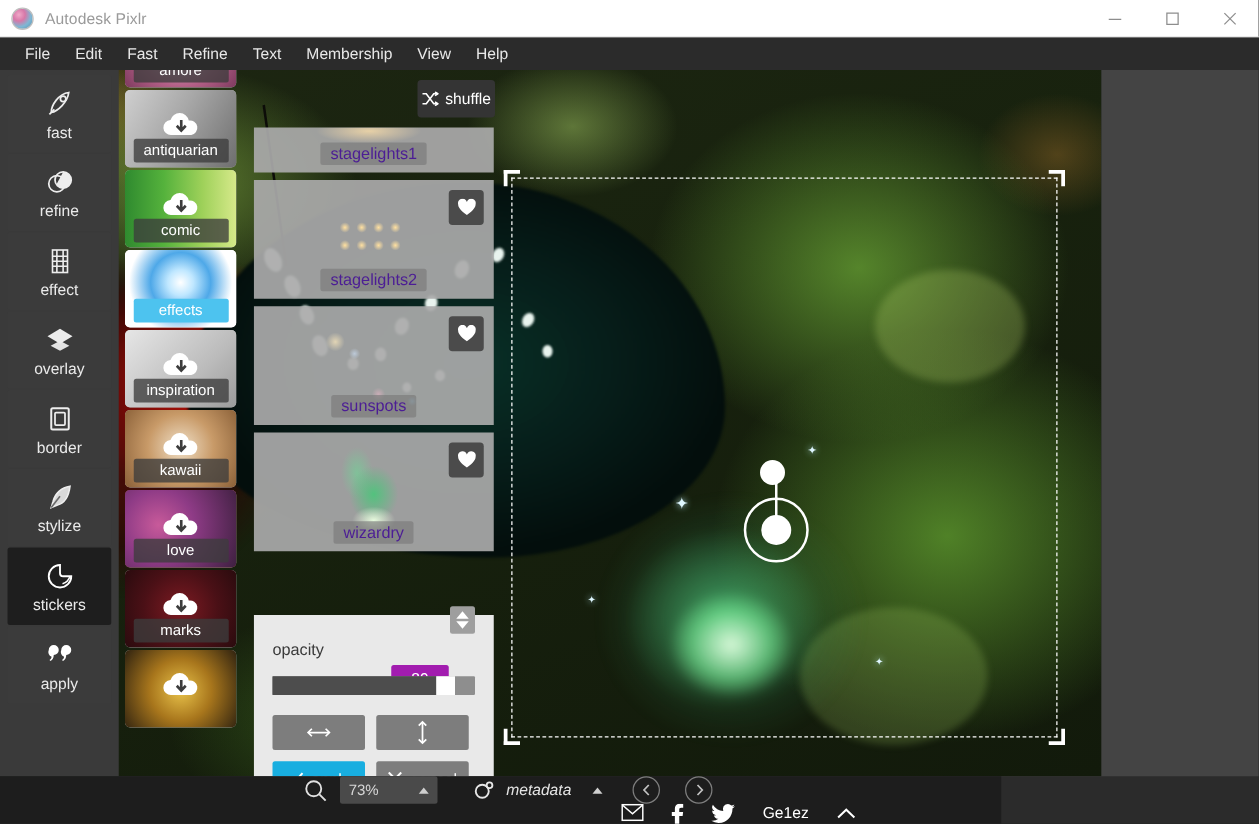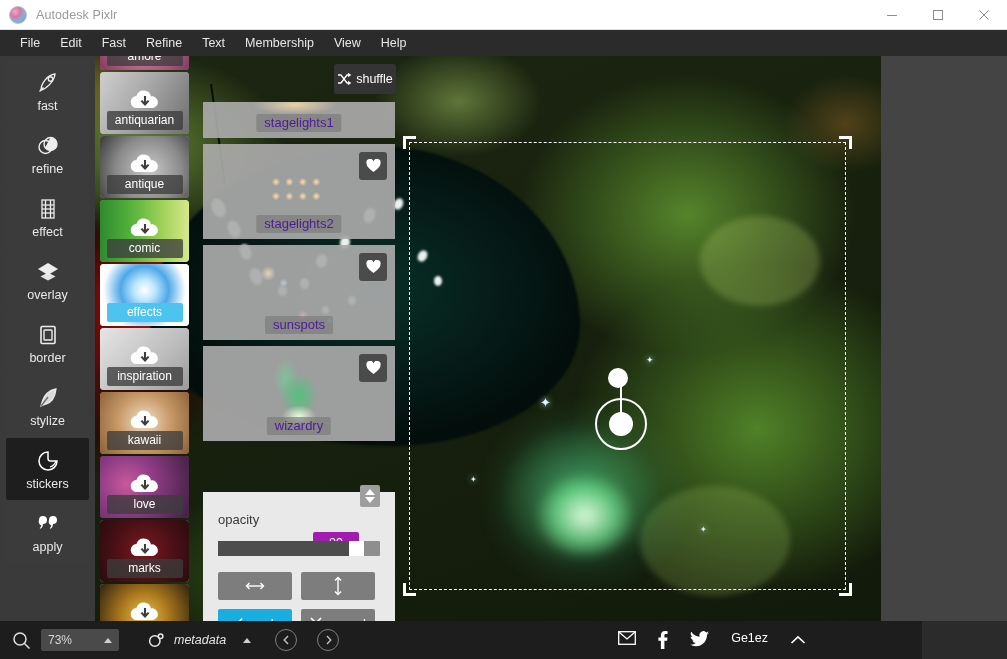--- a/index.html
+++ b/index.html
@@ -266,23 +266,23 @@
   .act-btn {
     width: 74px; height: 28px; border-radius: 2px;
     display: flex; align-items: center; justify-content: center; gap: 6px;
     font-size: 13px; color: #ffffff;
   }
   .act-apply { background: #18aee0; }
   .act-cancel { background: #7d7d7d; }
 
   
   .statusbar {
-    position: absolute; left: 0; top: 621px; width: 922px; height: 38px;
+    position: absolute; left: 0; top: 621px; width: 801px; height: 38px;
     background: #1d1d1d;
-    display: flex; align-items: center;
+    display: flex; align-items: center; flex-direction: column;
   }
   .sb-left { display: flex; align-items: center; padding-left: 12px; gap: 10px; }
   .zoom-field {
     width: 78px; height: 22px; background: #4a4a4a; border-radius: 2px;
     display: flex; align-items: center; justify-content: space-between;
     padding: 0 7px; color: #d6d6d6; font-size: 12px;
   }
   .caret-up { width: 0; height: 0; border-left: 4px solid transparent; border-right: 4px solid transparent; border-bottom: 5px solid #cfcfcf; }
   .meta-group { display: flex; align-items: center; gap: 9px; margin-left: 18px; font-style: italic; }
   .meta-label { color: #e4e4e4; font-size: 12.5px; }
@@ -481,28 +481,20 @@
 
     <div class="cat">
       <div class="cat-thumb" style="background:linear-gradient(120deg,#cfcfcf 0%,#a8a8a8 45%,#6e6e6e 100%);"></div>
       <svg class="cat-dl" viewBox="0 0 34 24">
         <path d="M9 20 a6 6 0 0 1 -.6 -12 A7.5 7.5 0 0 1 23 8.4 A5.8 5.8 0 0 1 25 20 Z" fill="#ffffff"></path>
         <path d="M17 8 v8 M13.4 12.6 L17 16.4 L20.6 12.6" stroke="#3c3c3c" stroke-width="2.1" fill="none"></path>
       </svg>
       <div class="cat-label">antiquarian</div>
     </div>
 
-    <div class="cat">
-      <div class="cat-thumb" style="background:radial-gradient(circle at 55% 55%, #cacaca, #8a8a8a 55%, #3a3a3a 100%);"></div>
-      <svg class="cat-dl" viewBox="0 0 34 24">
-        <path d="M9 20 a6 6 0 0 1 -.6 -12 A7.5 7.5 0 0 1 23 8.4 A5.8 5.8 0 0 1 25 20 Z" fill="#ffffff"></path>
-        <path d="M17 8 v8 M13.4 12.6 L17 16.4 L20.6 12.6" stroke="#3c3c3c" stroke-width="2.1" fill="none"></path>
-      </svg>
-      <div class="cat-label">antique</div>
-    </div>
 
     <div class="cat">
       <div class="cat-thumb" style="background:linear-gradient(90deg,#2f8a2f 0%,#55b23c 35%,#9fd15a 70%,#d6e98a 100%);"></div>
       <svg class="cat-dl" viewBox="0 0 34 24">
         <path d="M9 20 a6 6 0 0 1 -.6 -12 A7.5 7.5 0 0 1 23 8.4 A5.8 5.8 0 0 1 25 20 Z" fill="#ffffff"></path>
         <path d="M17 8 v8 M13.4 12.6 L17 16.4 L20.6 12.6" stroke="#3c3c3c" stroke-width="2.1" fill="none"></path>
       </svg>
       <div class="cat-label">comic</div>
     </div>
 

